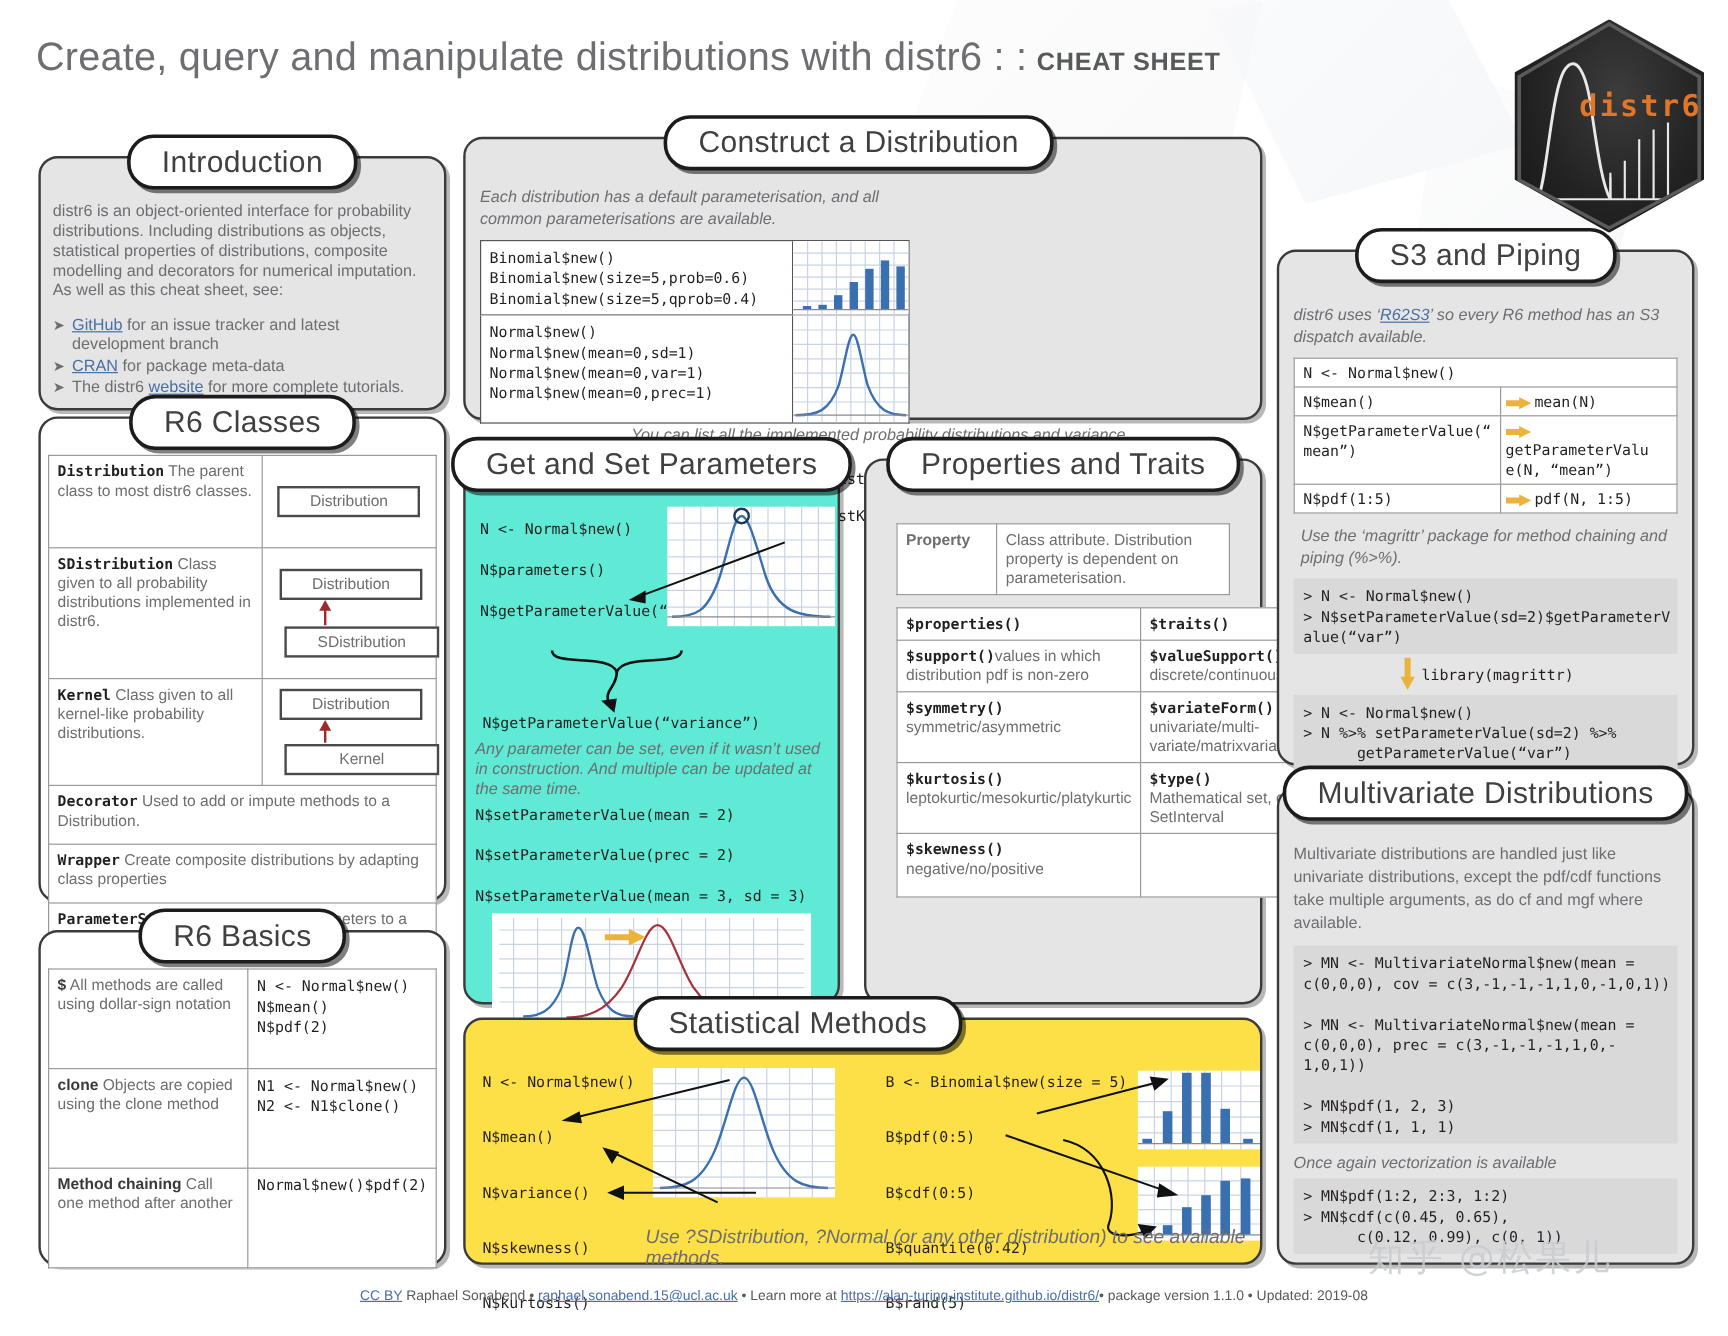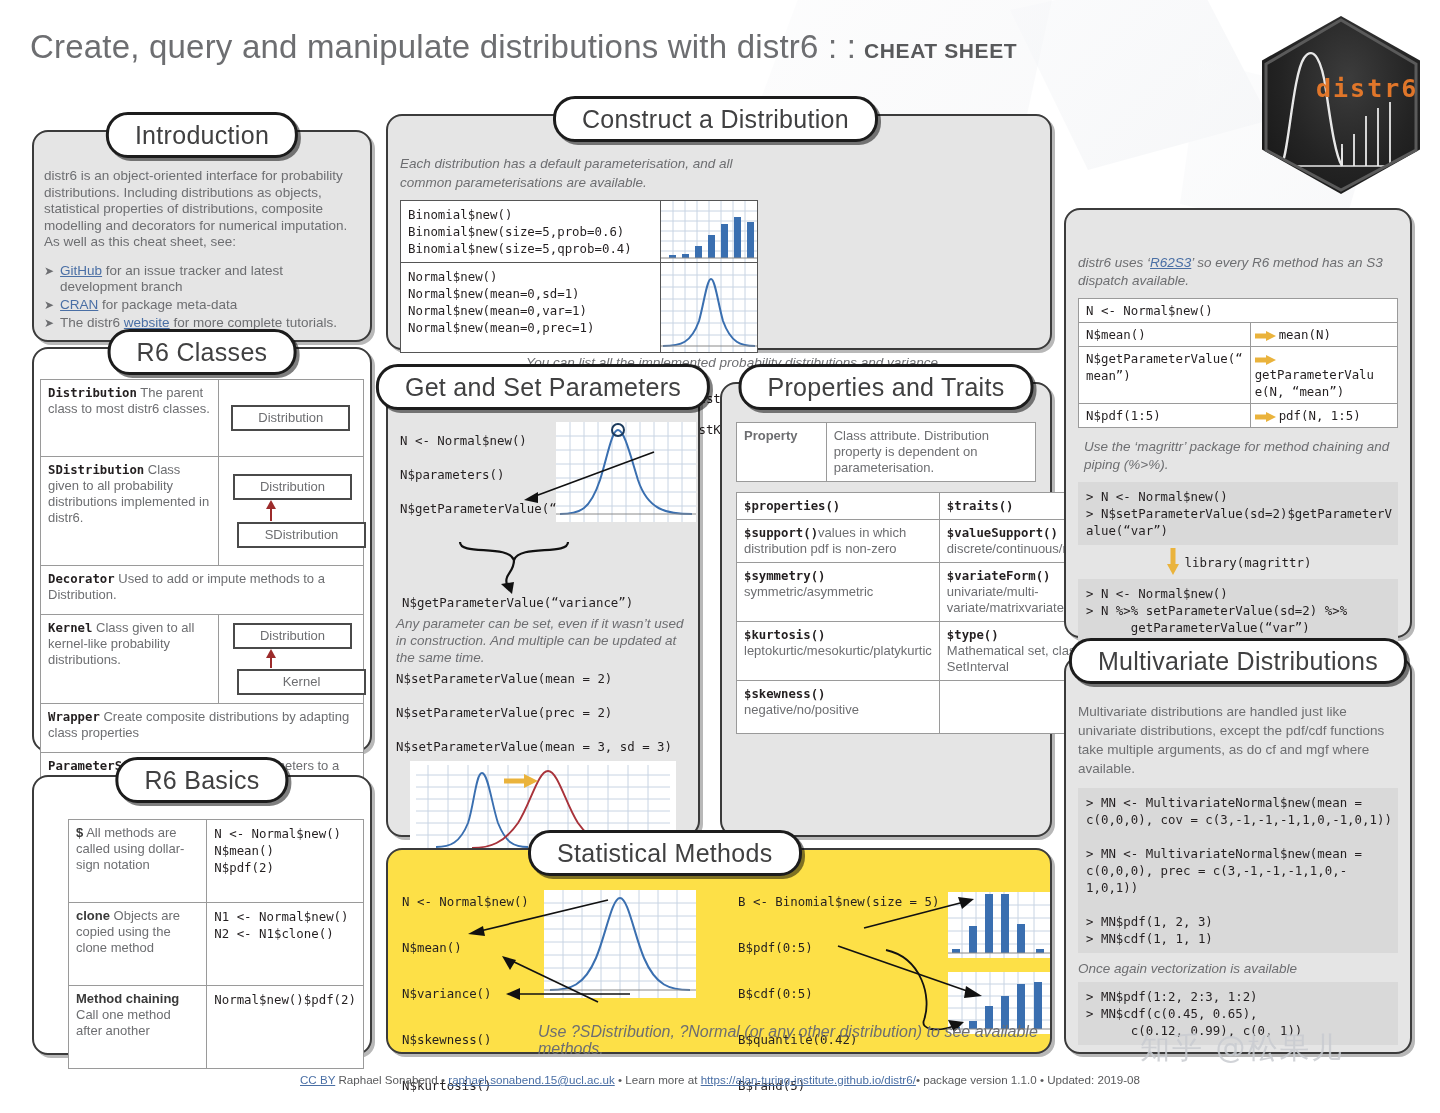--- a/index.html
+++ b/index.html
@@ -174,59 +174,59 @@
             <div class="clsbox" style="margin-right:4px;">Distribution</div>
             <svg width="115" height="22" style="margin-right:4px;">
               <line x1="34" y1="21" x2="34" y2="6" stroke="#9c2b2b" stroke-width="2"></line>
               <polygon points="34,0 29,9 39,9" fill="#9c2b2b"></polygon>
             </svg>
             <div class="clsbox" style="margin-right:-10px;width:125px;">SDistribution</div>
           </div>
         </td>
       </tr>
       <tr>
-        <td colspan="2" style="height:38px;">
-          <span class="mono">Decorator</span><span> Used to add or impute methods to a Distribution.</span>
-        </td>
-      </tr>
-      <tr>
         <td style="height:78px;">
           <span class="mono">Kernel</span><span> Class given to all kernel-like probability distributions.</span>
         </td>
         <td style="vertical-align:middle;">
           <div style="display:flex;flex-direction:column;align-items:flex-end;gap:0;">
             <div class="clsbox" style="margin-right:4px;">Distribution</div>
             <svg width="115" height="20" style="margin-right:4px;">
               <line x1="34" y1="19" x2="34" y2="6" stroke="#9c2b2b" stroke-width="2"></line>
               <polygon points="34,0 29,9 39,9" fill="#9c2b2b"></polygon>
             </svg>
             <div class="clsbox" style="margin-right:-10px;width:125px;">Kernel</div>
           </div>
         </td>
       </tr>
       <tr>
+        <td colspan="2" style="height:38px;">
+          <span class="mono">Decorator</span><span> Used to add or impute methods to a Distribution.</span>
+        </td>
+      </tr>
+      <tr>
         <td colspan="2" style="height:38px;margin-left:12px;">
           <span class="mono">Wrapper</span><span> Create composite distributions by adapting class properties</span>
         </td>
       </tr>
       <tr>
         <td colspan="2" style="height:38px;">
           <span class="mono">ParameterSet</span><span> Class used to add parameters to a distribution.</span>
         </td>
       </tr>
     </tbody>
       </table>
   </div>
 </div>
 
 <div class="panel" style="left:32px;top:775px;width:340px;height:280px;background:#fff;">
   <div class="pill">
     <span>R6 Basics</span>
   </div>
-  <div class="pbody" style="top:26px;padding:16px 6px;margin-left:28px;">
+  <div class="pbody" style="top:26px;padding:4px 6px;">
     <table class="tbl">
       <tbody>
           <tr>
         <td style="width:52%;height:72px;"><span class="bold">$</span><span> All methods are called using dollar-sign notation</span></td>
         <td>
               <div class="code">N &lt;- Normal$new()
 N$mean()
 N$pdf(2)</div>
             </td>
       </tr>
@@ -321,21 +321,21 @@
       </div>
       <div style="flex:1;padding-left:26px;">
         <div class="para it" style="line-height:19px;text-align:center;">You can list all the implemented probability distributions and variance</div>
         <div class="code" style="margin-top:18px;text-align:center;">listDistributions()</div>
         <div class="code" style="margin-top:14px;text-align:center;">listKernels()</div>
       </div>
     </div>
   </div>
 </div>
 
-<div class="panel" style="left:386px;top:382px;width:314px;height:455px;background:#e5e5e5;">
+<div class="panel" style="left:386px;top:382px;width:314px;height:455px;background:#5eead4;">
   <div class="pill">
     <span>Get and Set Parameters</span>
   </div>
   <div class="pbody" style="top:30px;padding:6px 8px;">
     <div style="position:relative;height:130px;">
       <div class="code" style="position:absolute;left:4px;top:12px;">N &lt;- Normal$new()
 
 N$parameters()
 
 N$getParameterValue(“mean”)</div>
@@ -409,21 +409,21 @@
       </g>
       <line x1="6" y1="88" x2="260" y2="88" stroke="#9a9a9a" stroke-width="1"></line>
     </svg>
   </div>
 </div>
 
 <div class="panel" style="left:720px;top:382px;width:332px;height:455px;">
   <div class="pill">
     <span>Properties and Traits</span>
   </div>
-  <div class="pbody" style="top:30px;padding:8px 14px;">
+  <div class="pbody" style="top:44px;padding:8px 25px;">
     <table class="tbl">
       <tbody>
           <tr>
         <td style="width:30%;" class="bold">Property</td>
         <td>Class attribute. Distribution property is dependent on parameterisation.</td>
       </tr>
     </tbody>
       </table>
     <table class="tbl" style="margin-top:10px;">
       <tbody>
@@ -575,20 +575,23 @@
         <path d="M10,6 C46,14 56,54 48,76 C44,86 62,88 78,82" fill="none" stroke="#111" stroke-width="1.8"></path>
         <polygon points="88,78 72,76 78,88" fill="#111"></polygon>
       </svg>
 
       <div class="para it" style="position:absolute;left:140px;top:136px;font-size:16px;">Use ?SDistribution, ?Normal (or any other distribution) to see available methods.</div>
     </div>
   </div>
 </div>
 
 <div class="panel" style="left:1064px;top:208px;width:348px;height:430px;">
+  <div class="pill">
+    <span>S3 and Piping</span>
+  </div>
   <div class="pbody" style="top:36px;padding:8px 12px;">
     <div class="para it" style="line-height:18px;">
       <span>distr6 uses ‘</span><a class="lnk">R62S3</a><span>’ so every R6 method has an S3 dispatch available.</span>
     </div>
     <table class="tbl" style="margin-top:8px;">
       <tbody>
           <tr>
         <td colspan="2" style="padding:3px 7px;"><span class="code">N &lt;- Normal$new()</span></td>
       </tr>
       <tr>

